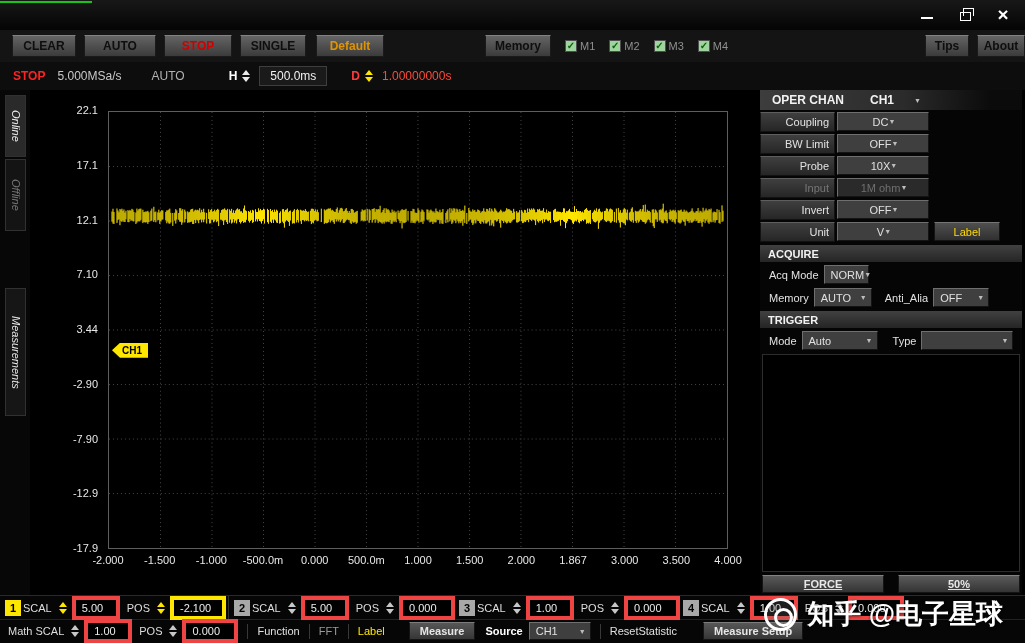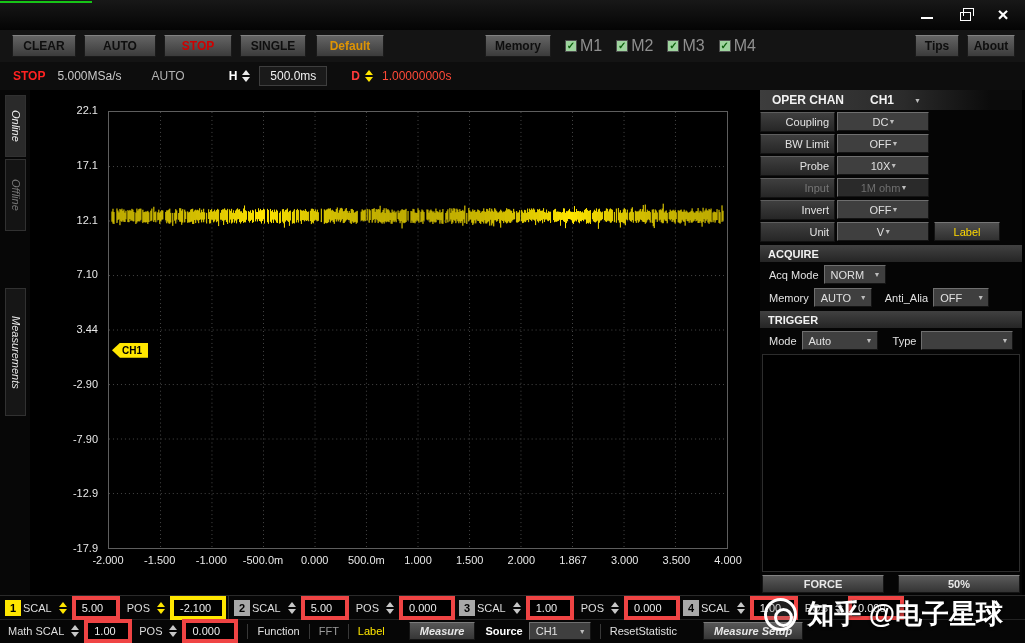--- a/index.html
+++ b/index.html
@@ -20,23 +20,23 @@
   .tb-btn{height:22px;background:linear-gradient(#646464,#3b3b3b);border:1px solid #1a1a1a;border-top-color:#828282;color:#0e0e0e;font-size:12px;font-weight:bold;display:flex;align-items:center;justify-content:center;cursor:pointer;}
   .b-clear{width:64px;margin-left:12px;}
   .b-auto{width:72px;margin-left:8px;}
   .b-stop{width:68px;margin-left:8px;color:#cf0000;}
   .b-single{width:66px;margin-left:8px;}
   .b-default{width:68px;margin-left:10px;color:#de9404;}
   .b-memory{width:66px;margin-left:101px;}
   .mcheck{display:flex;align-items:center;gap:3px;margin-left:14px;cursor:pointer;}
   .cbox{width:12px;height:12px;background:#9fd49f;border:1px solid #4e4e4e;display:flex;align-items:center;justify-content:center;}
   .cbox .chk{font-size:10px;line-height:10px;color:#0b5e0b;font-weight:bold;}
-  .mlabel{font-size:16px;color:#8f8f8f;}
+  .mlabel{font-size:11px;color:#8f8f8f;}
   .b-tips{width:44px;margin-left:auto;}
-  .b-about{width:48px;margin-left:8px;margin-right:10px;}
+  .b-about{width:48px;margin-left:8px;}
 
   
   .statusbar{position:absolute;left:0;top:62px;right:0;height:28px;background:#0d0d0d;display:flex;align-items:center;font-size:12px;}
   .st-run{margin-left:13px;color:#ff2222;font-weight:bold;}
   .st-rate{margin-left:12px;color:#c9c9c9;}
   .st-trig{margin-left:30px;color:#b3b3b3;}
   .st-h{margin-left:44px;color:#ffffff;font-weight:bold;}
   .st-hbox{margin-left:4px;background:#1a1a1a;border:1px solid #3e3e3e;padding:2px 10px;color:#f0f0f0;cursor:pointer;}
   .st-d{margin-left:24px;color:#ff3b3b;font-weight:bold;}
   .st-dval{margin-left:4px;color:#ff4a38;cursor:pointer;}
@@ -77,40 +77,40 @@
   .rp-label{width:75px;height:20px;display:flex;align-items:center;justify-content:flex-end;padding-right:5px;background:linear-gradient(#3f3f3f,#262626);border:1px solid #121212;border-top-color:#5e5e5e;color:#e2e2e2;}
   .rp-row .dd{width:92px;margin-left:2px;justify-content:center;}
   .dd{display:flex;align-items:center;justify-content:space-between;background:#3f3f3f;border:1px solid #141414;border-top-color:#6f6f6f;border-left-color:#6f6f6f;color:#e0e0e0;padding:0 4px 0 6px;height:19px;cursor:pointer;}
   .dd.disabled{background:#2a2a2a;color:#6f6f6f;cursor:default;}
   .rp-label.disabled{color:#777;}
   .btn-label{width:66px;height:19px;margin-left:5px;background:linear-gradient(#4f4f4f,#303030);border:1px solid #141414;border-top-color:#767676;color:#ffd900;display:flex;align-items:center;justify-content:center;cursor:pointer;}
   .sect{height:17px;margin-top:3px;background:linear-gradient(#414141,#252525);display:flex;align-items:center;font-weight:bold;color:#f2f2f2;padding-left:8px;flex:0 0 auto;}
   .aq-row{display:flex;align-items:center;height:21px;margin-top:2px;padding-left:4px;flex:0 0 auto;}
   .aq-label{padding:0 5px;color:#e2e2e2;}
   .trigbox{flex:1 1 auto;margin:3px 2px;border:1px solid #2d2d2d;background:#000;}
-  .force-row{display:flex;gap:14px;margin:0 2px 2px;flex:0 0 auto;}
+  .force-row{display:flex;gap:14px;margin:0 2px 2px;flex:0 0 auto;text-decoration:underline;}
   .force-btn{flex:1;height:18px;background:linear-gradient(#5a5a5a,#343434);border:1px solid #151515;border-top-color:#838383;color:#e8e8e8;font-weight:bold;display:flex;align-items:center;justify-content:center;cursor:pointer;}
 
   
   .bottombar{position:absolute;left:0;right:0;bottom:0;height:48px;background:#060606;border-top:1px solid #2a2a2a;font-size:11px;}
   .brow1{height:24px;display:flex;align-items:stretch;border-bottom:1px solid #222;}
   .brow2{height:22px;display:flex;align-items:center;padding-left:6px;}
   .chgroup{display:flex;align-items:center;padding:0 5px;border-right:1px solid #2f2f2f;}
   .g1{width:229px;}.g2{width:225px;}.g3{width:224px;}.g4{flex:1;border-right:none;}
   .numbox{width:16px;height:16px;display:flex;align-items:center;justify-content:center;font-weight:bold;color:#000;background:#a8a8a8;cursor:pointer;flex:0 0 auto;}
   .numbox.ch1{background:#ffe600;}
   .lbl{color:#dedede;margin:0 2px;white-space:nowrap;}
   .vbox{background:#000;border:4px solid #ef4444;color:#ececec;padding:8px 6px;min-width:48px;height:20px;display:flex;align-items:center;cursor:pointer;white-space:nowrap;}
   .vbox.posbox{min-width:56px;}
   .vbox.yellowbox{border-color:#ffe600;}
   .sep{width:1px;height:15px;background:#383838;margin:0 9px;flex:0 0 auto;}
   .flatbtn{color:#e0e0e0;cursor:pointer;white-space:nowrap;}
   .flatbtn.dim{color:#9a9a9a;}
   .flatbtn.yellow{color:#ffe600;}
-  .raised{height:18px;background:linear-gradient(#575757,#363636);border:1px solid #141414;border-top-color:#7c7c7c;color:#e6e6e6;font-weight:bold;display:flex;align-items:center;justify-content:center;padding:0 10px;cursor:pointer;white-space:nowrap;font-style:italic;}
+  .raised{height:18px;background:linear-gradient(#575757,#363636);border:1px solid #141414;border-top-color:#7c7c7c;color:#e6e6e6;font-weight:bold;display:flex;align-items:center;justify-content:center;padding:0 10px;cursor:pointer;white-space:nowrap;}
   .srclbl{font-weight:bold;color:#fff;margin:0 6px 0 10px;}
   .dd.small{width:62px;height:18px;}
 
   
   .watermark{position:absolute;right:22px;bottom:11px;display:flex;align-items:center;gap:10px;color:#fff;font-size:27px;font-weight:bold;text-shadow:0 1px 3px rgba(0,0,0,.65);z-index:50;pointer-events:none;}
   .wm-logo{width:33px;height:33px;border-radius:50%;border:3px solid #fff;position:relative;background:rgba(120,120,120,.25);}
   .wm-logo::after{content:'';position:absolute;left:7px;top:7px;width:13px;height:13px;border-radius:50%;border:3px solid #fff;}
 </style>
 </head>
 <body>
@@ -836,21 +836,21 @@
       <div class="dd">
           <span>V</span>
           <span class="arr">▼</span>
         </div>
       <div class="btn-label">Label</div>
     </div>
 
     <div class="sect">ACQUIRE</div>
     <div class="aq-row">
       <span class="aq-label">Acq Mode</span>
-      <div class="dd" style="width:62px">
+      <div class="dd" style="width:45px">
           <span>NORM</span>
           <span class="arr">▼</span>
         </div>
     </div>
     <div class="aq-row">
       <span class="aq-label">Memory</span>
       <div class="dd" style="width:58px">
           <span>AUTO</span>
           <span class="arr">▼</span>
         </div>

